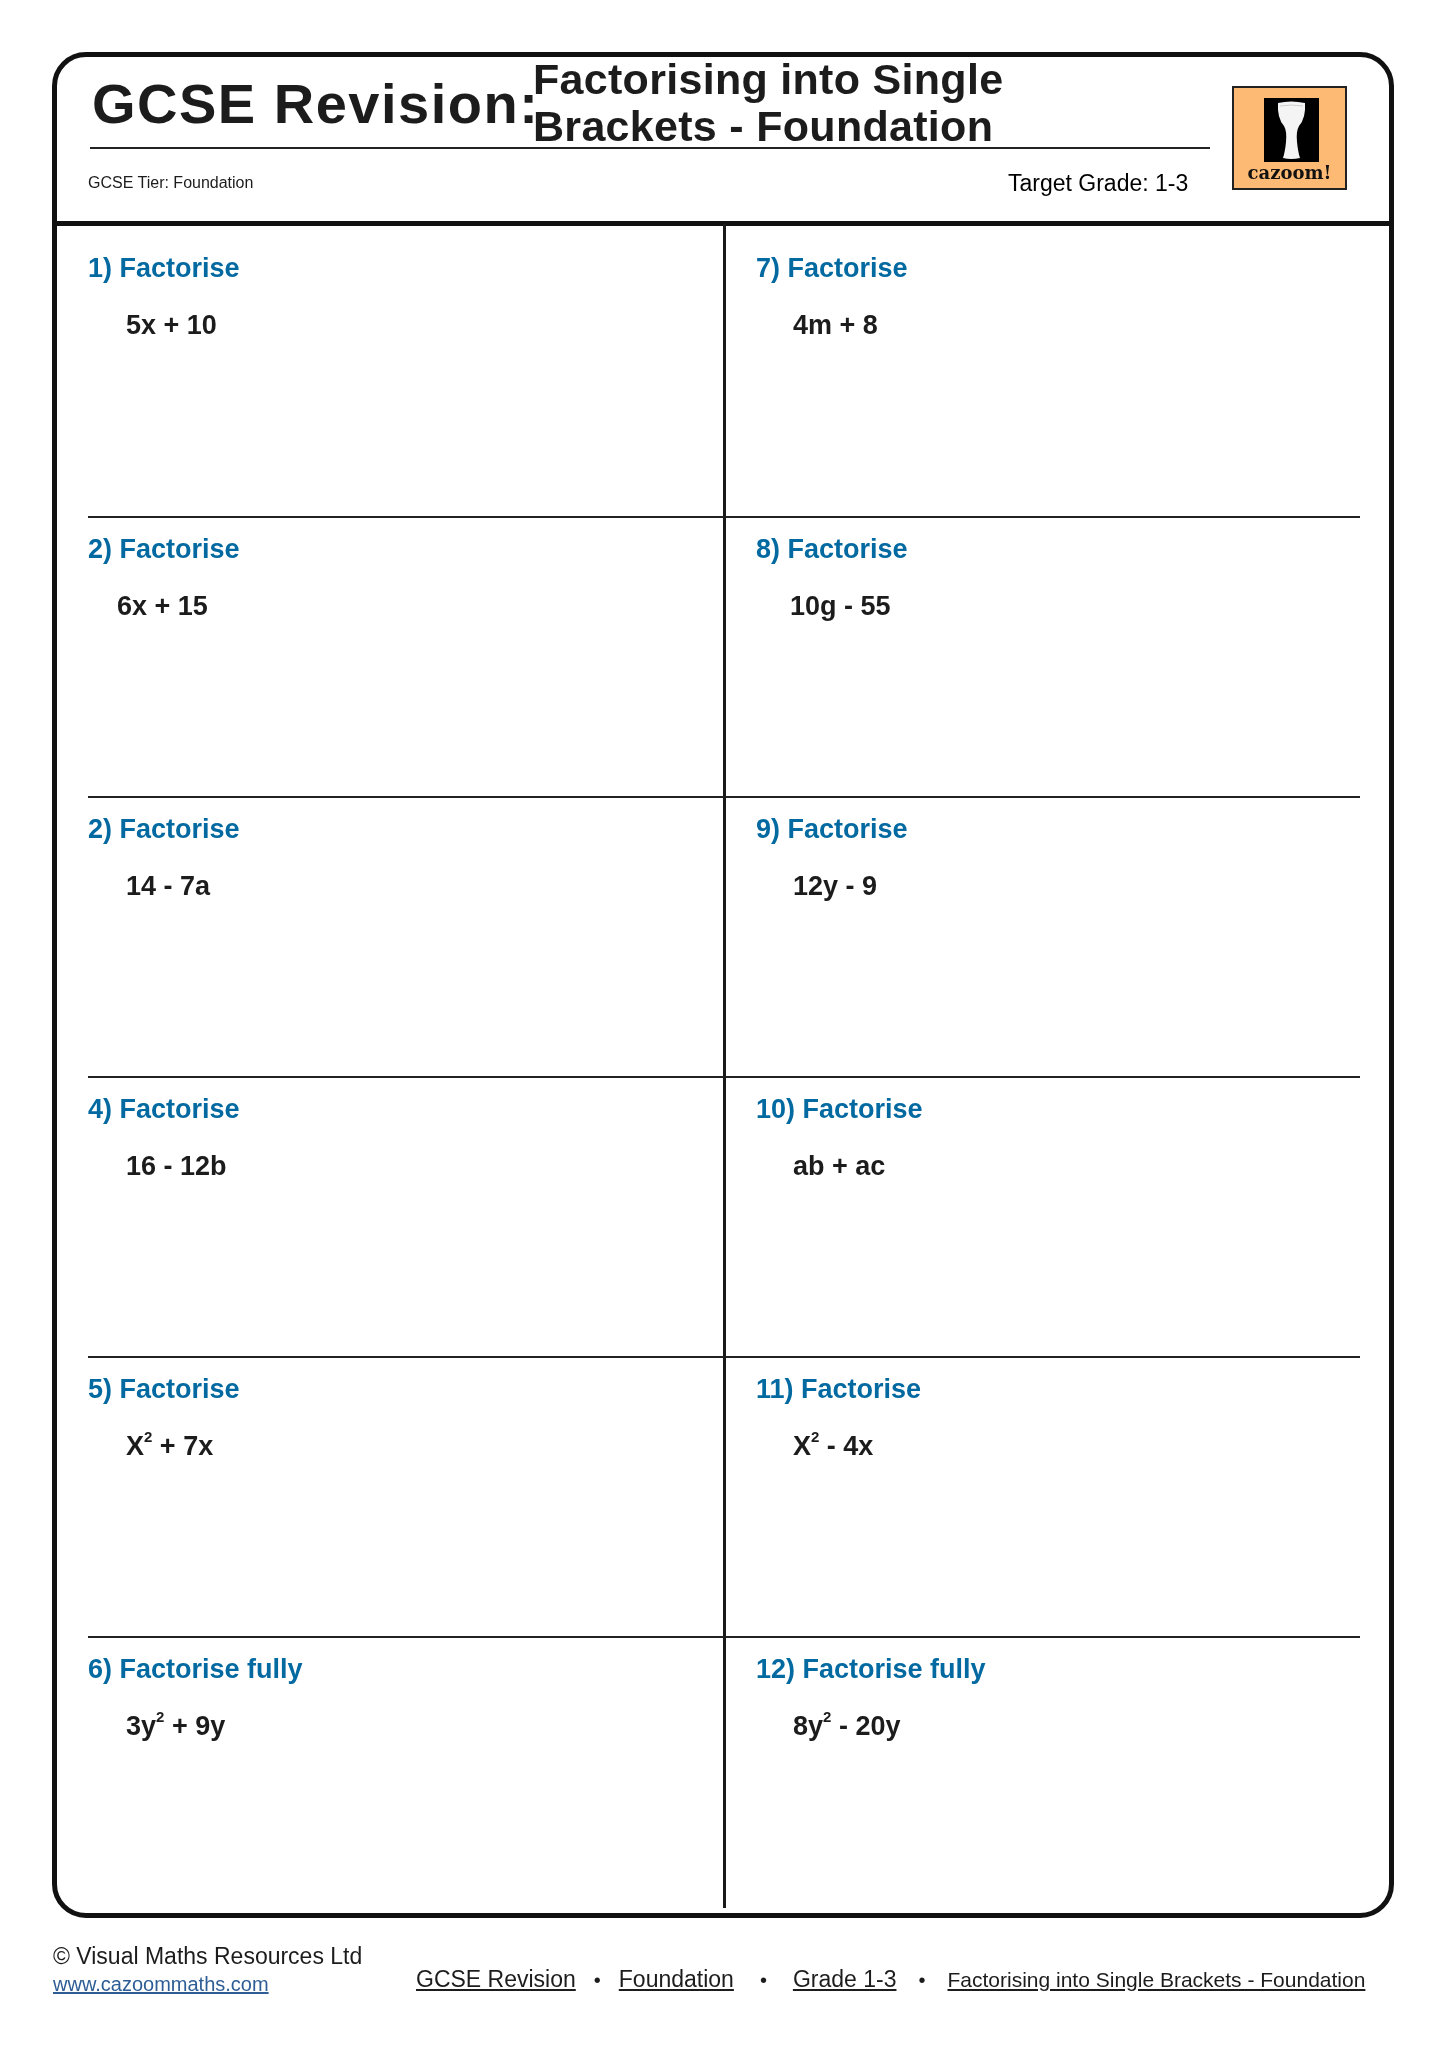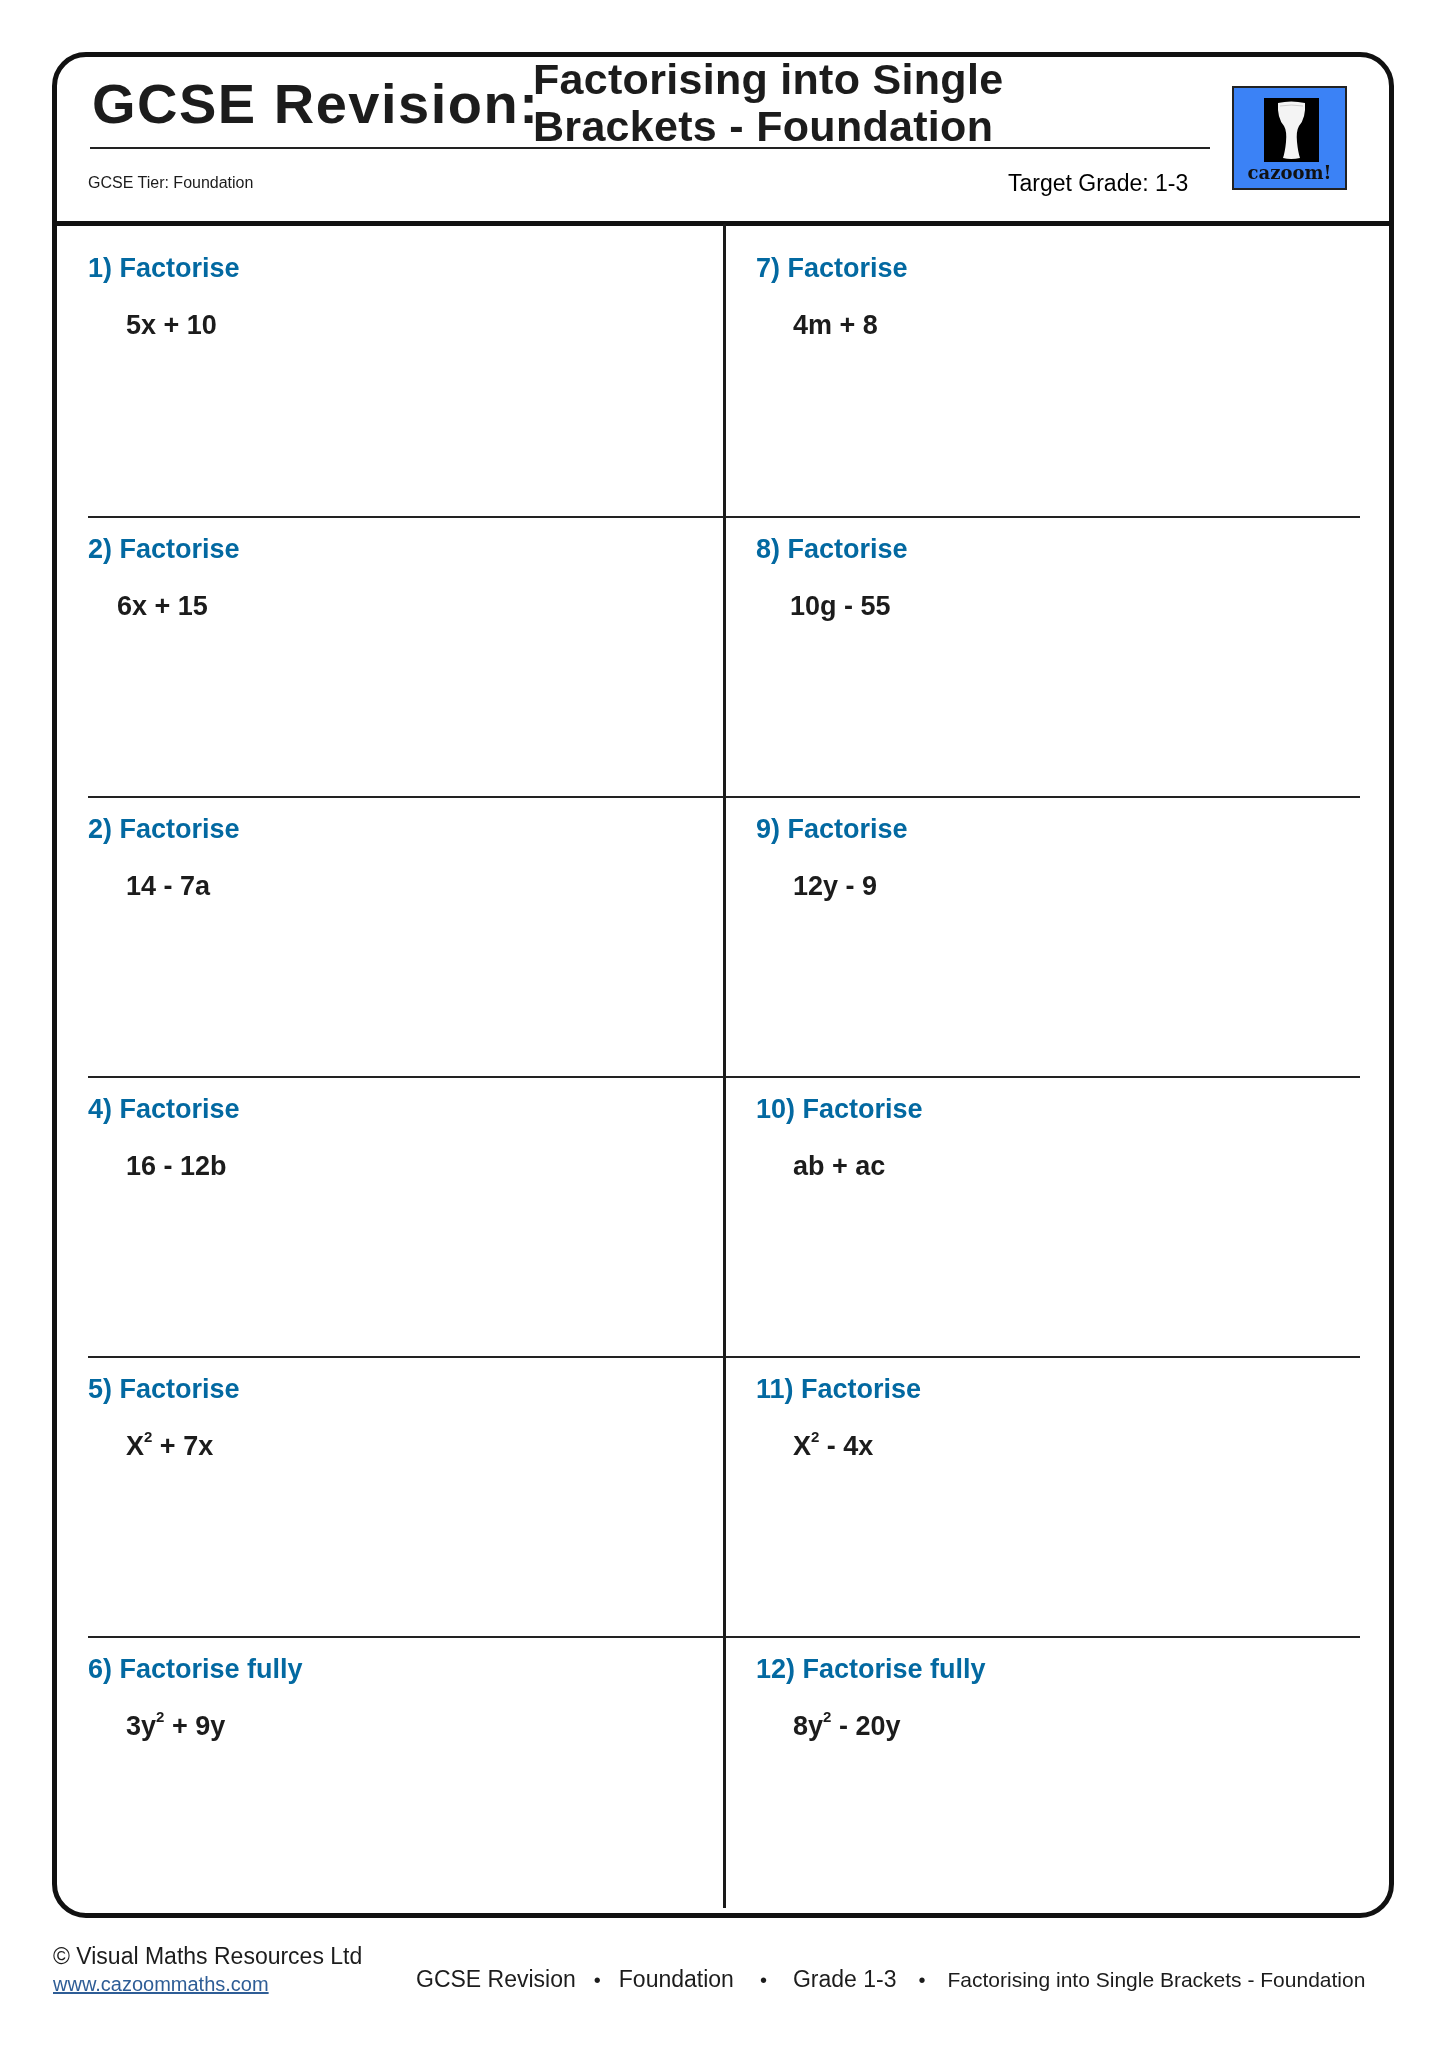--- a/index.html
+++ b/index.html
@@ -12,41 +12,41 @@
   .title-main { position: absolute; left: 92px; top: 72px; font-size: 56px; font-weight: bold;
                 letter-spacing: 1.5px; line-height: 64px; white-space: nowrap; color: #1c1c1c; }
   .title-sub { position: absolute; left: 533px; top: 56px; font-size: 43px; font-weight: bold;
                line-height: 47px; white-space: nowrap; color: #1c1c1c; letter-spacing: 0.3px; }
   .title-rule { position: absolute; left: 90px; top: 147px; width: 1120px; height: 2px; background: #222; }
 
   .tier { position: absolute; left: 88px; top: 169px; font-size: 16px; line-height: 28px; color: #1c1c1c; white-space: nowrap; }
   .grade { position: absolute; left: 1008px; top: 169px; font-size: 23px; line-height: 28px; color: #000000; white-space: nowrap; }
 
   .logo { position: absolute; left: 1232px; top: 86px; width: 115px; height: 104px;
-          border: 2px solid #222; background: #3b82f6; box-sizing: border-box; }
+          border: 2px solid #222; background: #fdba74; box-sizing: border-box; }
   .logo-square { position: absolute; left: 30px; top: 10px; width: 55px; height: 64px; background: #000; }
   .logo-drum { position: absolute; left: 0; top: 0; width: 55px; height: 64px; }
   .logo-text { position: absolute; left: 0; width: 111px; top: 75px; text-align: center;
                font-family: "DejaVu Serif", "Liberation Serif", serif; font-weight: bold;
                font-size: 18px; line-height: 20px; letter-spacing: 0px; color: #111; }
 
   .header-divider { position: absolute; left: 55px; top: 221px; width: 1336px; height: 5px; background: #111; }
   .col-divider { position: absolute; left: 723px; top: 224px; width: 3px; height: 1684px; background: #1a1a1a; }
   .row-divider { position: absolute; height: 2px; background: #222; }
   .row-divider.left { left: 88px; width: 636px; }
   .row-divider.right { left: 725px; width: 635px; }
 
   .q-label { position: absolute; font-size: 27px; font-weight: bold; line-height: 30px; white-space: nowrap; color: #0369a1; }
   .q-expr { position: absolute; font-size: 27px; font-weight: bold; line-height: 30px; white-space: nowrap; color: #1c1c1c; }
   .q-expr sup { font-size: 15px; position: relative; top: -3px; vertical-align: super; line-height: 0; }
 
   .foot-copy { position: absolute; left: 53px; top: 1943px; font-size: 23px; line-height: 26px; color: #1c1c1c; white-space: nowrap; }
   .foot-link { position: absolute; left: 53px; top: 1971px; font-size: 20px; line-height: 26px; color: #2e5d96;
                text-decoration: underline; white-space: nowrap; }
-  .foot-strip { position: absolute; left: 416px; top: 1966px; font-size: 23px; line-height: 26px; color: #1c1c1c; white-space: nowrap; }
+  .foot-strip { position: absolute; left: 416px; top: 1966px; font-size: 23px; line-height: 26px; color: #1c1c1c; white-space: nowrap; text-decoration: underline; }
   .foot-strip .dot { display: inline-block; margin: 0 18px; font-size: 20px; }
   .foot-strip .small { font-size: 21px; }
 </style>
 </head>
 <body>
 
 <div class="frame"></div>
 
 <div class="title-main">GCSE Revision:</div>
 <div class="title-sub">

